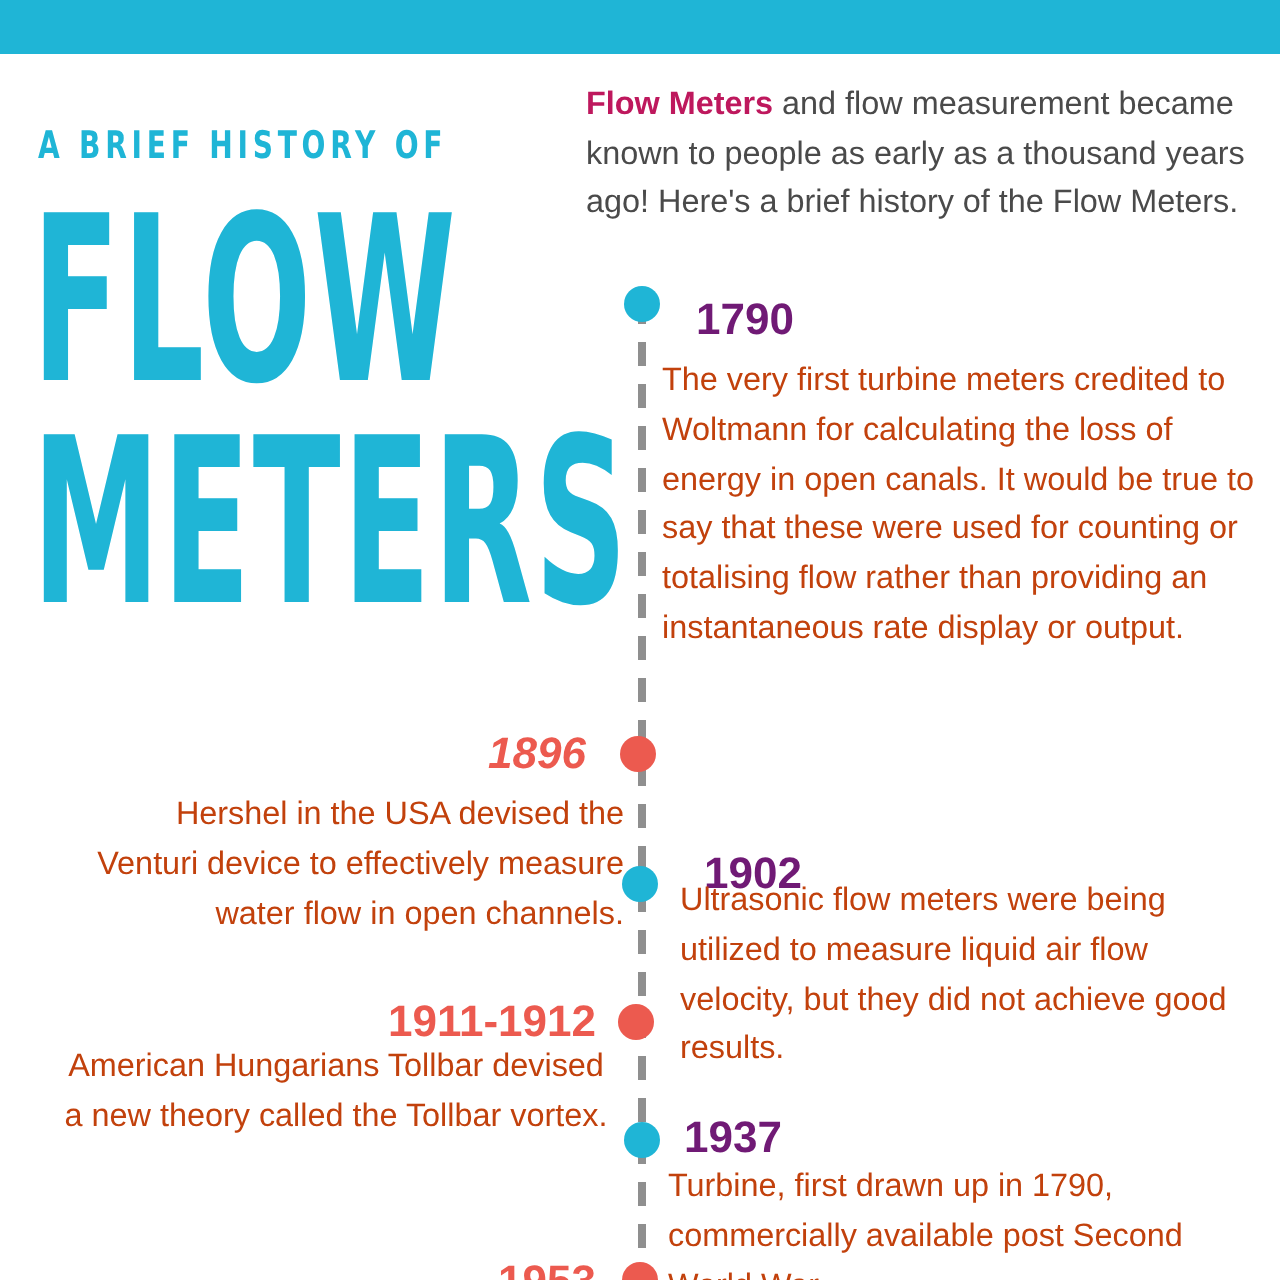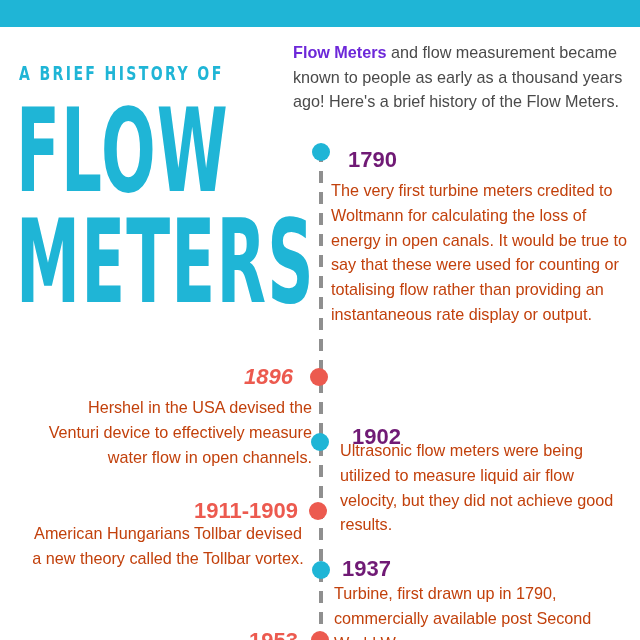--- a/index.html
+++ b/index.html
@@ -20,21 +20,21 @@
     position: absolute; left: 16px; font-family: "DejaVu Sans", sans-serif; font-weight: bold;
     color: #1fb5d6; white-space: nowrap; transform-origin: left top; line-height: 1;
   }
   .t-flow { top: 94px; font-size: 115px; transform: scaleX(0.56); letter-spacing: 2px; }
   .t-meters { top: 205px; font-size: 115px; transform: scaleX(0.56); letter-spacing: 2px; }
 
   .intro {
     position: absolute; left: 293px; top: 40px; width: 350px;
     font-size: 16.2px; line-height: 24.5px; color: #4a4a4a;
   }
-  .intro b { color: #6d28d9; }
+  .intro b { color: #be185d; }
 
   .timeline-line {
     position: absolute; left: 319px; top: 150px; width: 4px; height: 490px;
     background: repeating-linear-gradient(to bottom, #8f8f8f 0 12px, transparent 12px 21px);
   }
   .dot { position: absolute; width: 18px; height: 18px; border-radius: 50%; }
   .dot.blue { background: #1fb5d6; }
   .dot.red { background: #ec5a4f; }
 
   .year { position: absolute; font-weight: bold; font-size: 22px; line-height: 26px; }
@@ -63,21 +63,21 @@
 
 <div class="dot red" style="left:310px; top:368px;"></div>
 <div class="year red" style="left:180px; top:364px; width:113px;font-style:italic;">1896</div>
 <div class="desc right" style="left:40px; top:395px; width:272px;">Hershel in the USA devised the Venturi device to effectively measure water flow in open channels.</div>
 
 <div class="dot blue" style="left:311px; top:433px;"></div>
 <div class="year blue" style="left:352px; top:424px;">1902</div>
 <div class="desc" style="left:340px; top:438px; width:292px;">Ultrasonic flow meters were being utilized to measure liquid air flow velocity, but they did not achieve good results.</div>
 
 <div class="dot red" style="left:309px; top:502px;"></div>
-<div class="year red" style="left:140px; top:498px; width:158px;">1911-1909</div>
+<div class="year red" style="left:140px; top:498px; width:158px;">1911-1912</div>
 <div class="desc right" style="left:32px; top:521px; width:272px;text-align:center;">American Hungarians Tollbar devised a new theory called the Tollbar vortex.</div>
 
 <div class="dot blue" style="left:312px; top:561px;"></div>
 <div class="year blue" style="left:342px; top:556px;">1937</div>
 <div class="desc" style="left:334px; top:581px; width:280px;">Turbine, first drawn up in 1790, commercially available post Second World War.</div>
 
 <div class="dot red" style="left:311px; top:631px;"></div>
 <div class="year red" style="left:190px; top:628px; width:108px;">1953</div>
 
 </body></html>

